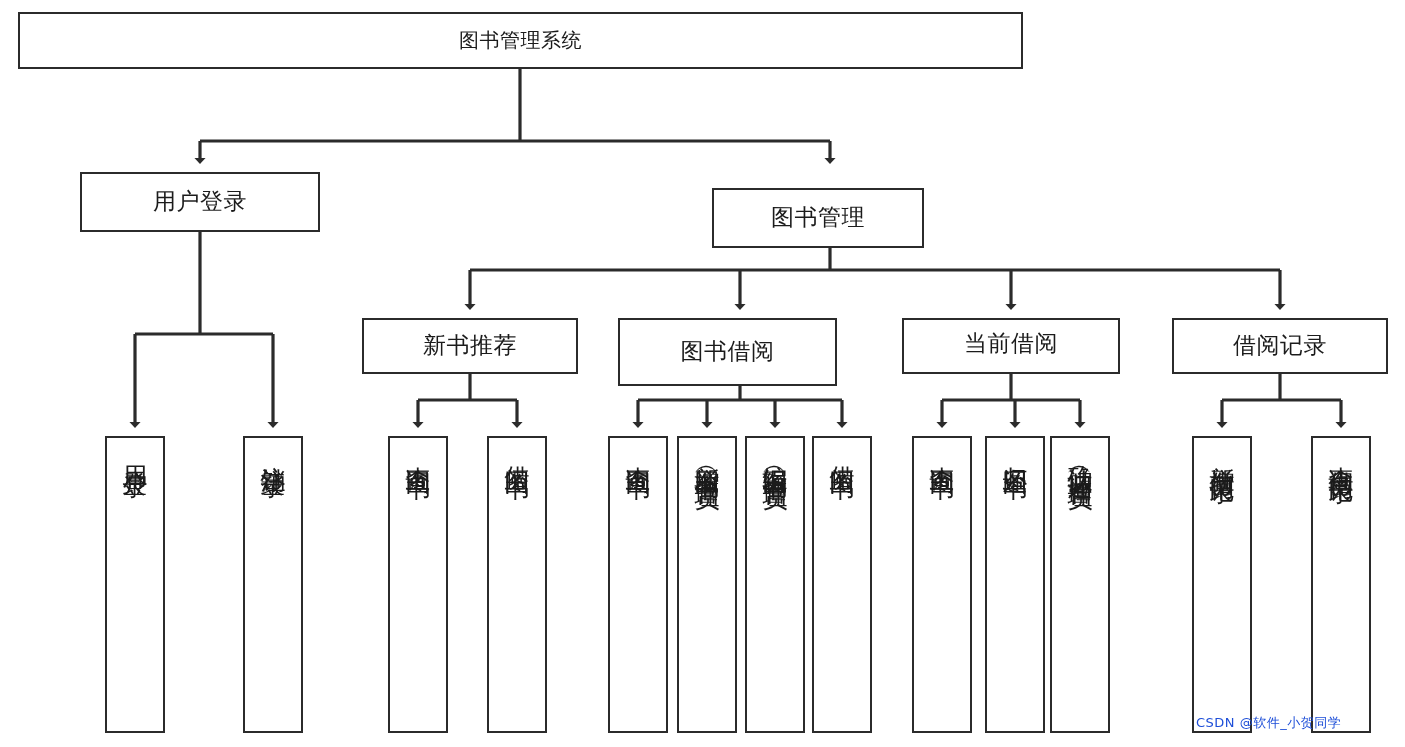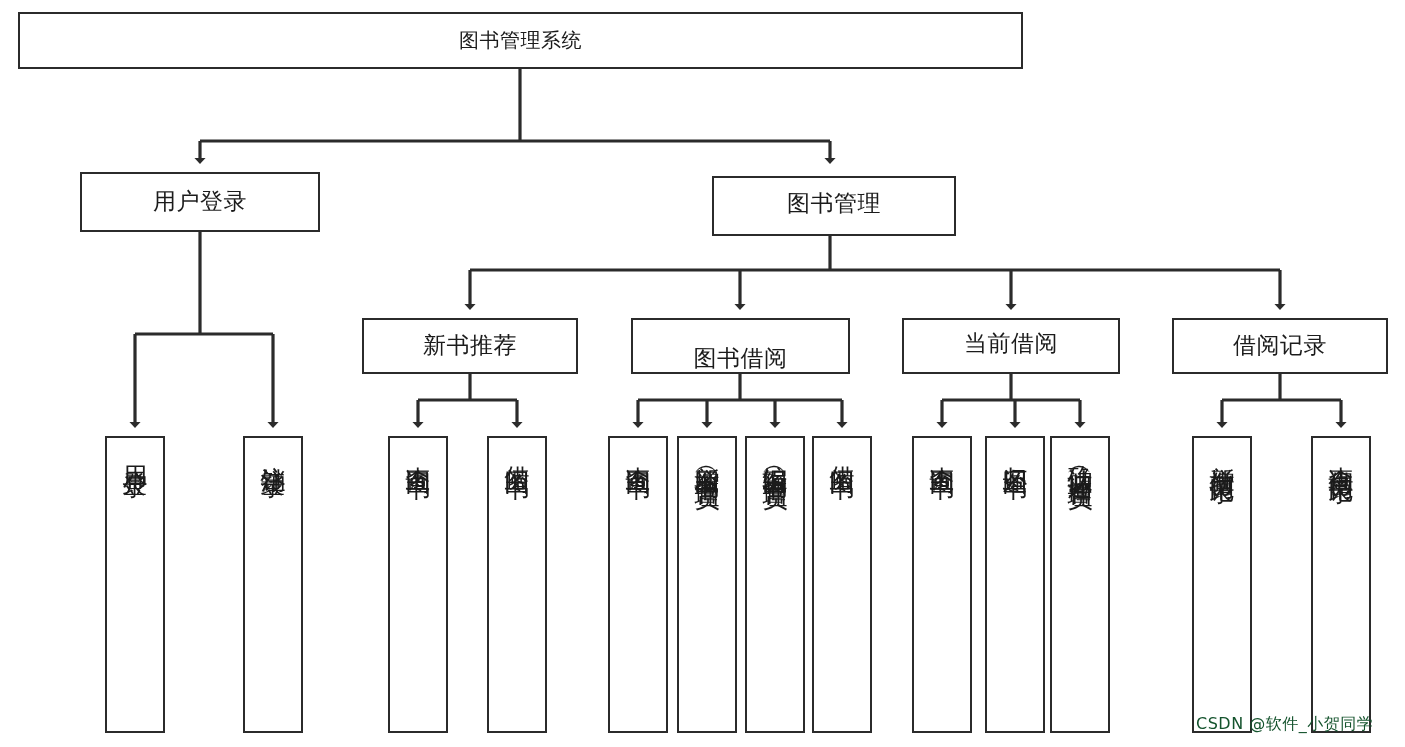--- a/index.html
+++ b/index.html
@@ -57,22 +57,22 @@
   }
   .node.vert .lbl {
     writing-mode: vertical-rl;
     text-orientation: upright;
     font-size: 25px;
     letter-spacing: 3px;
     line-height: 1;
   }
   .watermark {
     position: absolute;
-    font-size: 16px;
-    color: #14532d;
+    font-size: 13px;
+    color: #1d4ed8;
     white-space: nowrap;
     letter-spacing: 0.5px;
   }
 </style>
 </head>
 <body>
 
 <div id="canvas">
 
   <svg id="wires" viewBox="0 0 1405 747" xmlns="http://www.w3.org/2000/svg">
@@ -125,28 +125,28 @@
     </g>
   </svg>
 
   <div class="node horiz root" style="left:18px; top:12px; width:1005px; height:57px;">
     <span class="lbl">图书管理系统</span>
   </div>
 
   <div class="node horiz" style="left:80px; top:172px; width:240px; height:60px;">
     <span class="lbl">用户登录</span>
   </div>
-  <div class="node horiz" style="left:712px; top:176px; width:244px; height:60px;font-family:Liberation Mono, monospace;">
+  <div class="node horiz" style="left:712px; top:188px; width:212px; height:60px;">
     <span class="lbl">图书管理</span>
   </div>
 
   <div class="node horiz" style="left:362px; top:318px; width:216px; height:56px;">
     <span class="lbl">新书推荐</span>
   </div>
-  <div class="node horiz" style="left:631px; top:318px; width:219px; height:56px;align-items:flex-end;">
+  <div class="node horiz" style="left:618px; top:318px; width:219px; height:68px;">
     <span class="lbl">图书借阅</span>
   </div>
   <div class="node horiz" style="left:902px; top:318px; width:218px; height:56px;font-family:Liberation Mono, monospace;">
     <span class="lbl">当前借阅</span>
   </div>
   <div class="node horiz" style="left:1172px; top:318px; width:216px; height:56px;">
     <span class="lbl">借阅记录</span>
   </div>
 
   <div class="node vert" style="left:105px; top:436px; width:60px; height:297px;">

